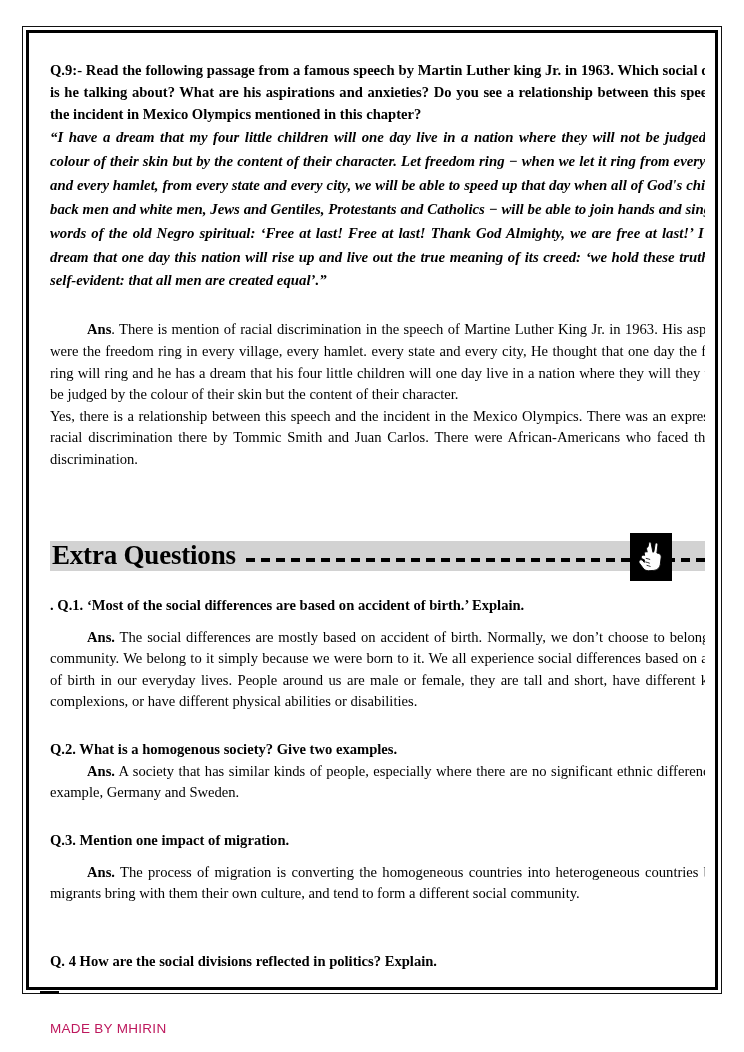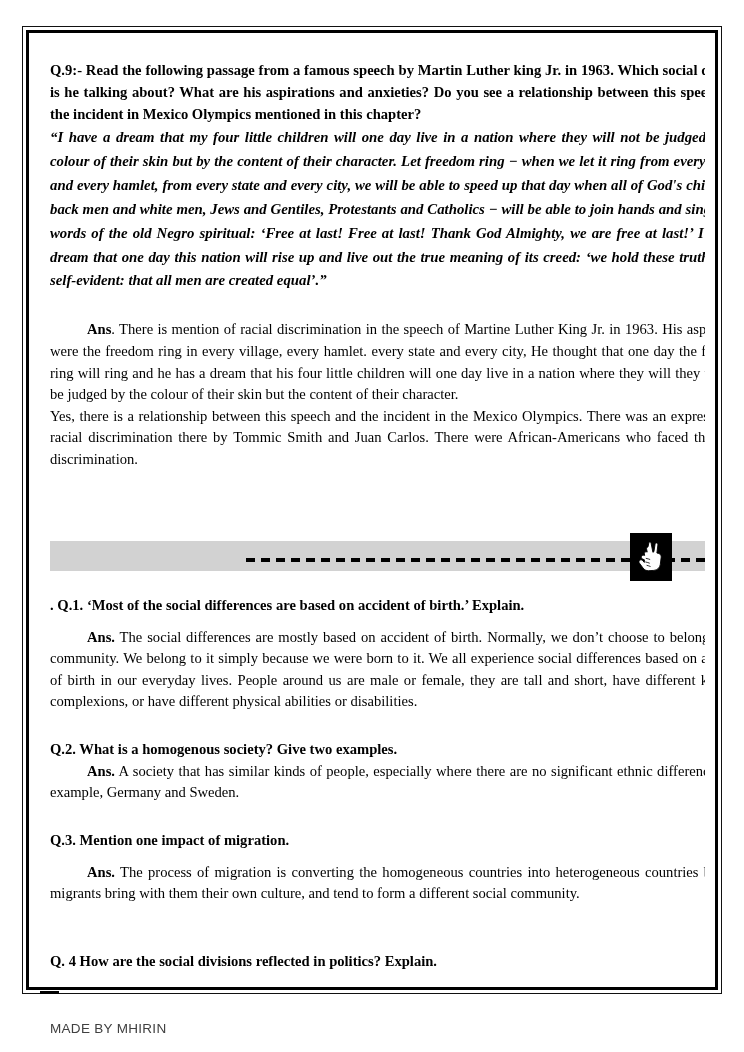--- a/index.html
+++ b/index.html
@@ -141,21 +141,21 @@
   #victory-icon-box svg { display: block; }
 
   
   #footer-credit {
     position: absolute;
     left: 50px;
     top: 1021px;
     font-family: "Liberation Sans", "DejaVu Sans", sans-serif;
     font-size: 13.5px;
     letter-spacing: 0.3px;
-    color: #404040;
+    color: #be185d;
     white-space: nowrap;
   }
 </style>
 </head>
 <body>
 
 <div id="page-frame"></div>
 <div id="page-frame-inner"></div>
 <div id="corner-tick"></div>
 
@@ -170,20 +170,21 @@
 
     <p><span class="ans-label">Ans</span><span>. There is mention of racial discrimination in the speech of Martine Luther King Jr. in 1963. His aspirations were the freedom ring in every village, every hamlet. every state and every city, He thought that one day the freedom ring will ring and he has a dream that his four little children will one day live in a nation where they will they will not be judged by the colour of their skin but the content of their character.</span></p>
 
     <p>Yes, there is a relationship between this speech and the incident in the Mexico Olympics. There was an expression of racial discrimination there by Tommic Smith and Juan Carlos. There were African-Americans who faced the racial discrimination.</p>
 
     <div class="gap-xxl"></div>
 
     <div id="extra-banner">
       <div id="extra-band"></div>
       <div id="extra-dashes"></div>
+      <div id="extra-title">Extra Questions</div>
       <div id="victory-icon-box">
         <svg width="30" height="36" viewBox="0 0 30 36" aria-hidden="true">
           <g fill="#ffffff" stroke="#000000" stroke-width="0.9">
             <path d="M13.0 3.2c0.9-0.5 1.9 0.1 2.1 1.1l1.8 9.0 1.0-0.6 1.2-7.6c0.2-1.0 1.3-1.5 2.1-0.9 0.6 0.4 0.8 1.0 0.7 1.7l-1.0 8.1 1.9 0.5c1.6 0.5 2.6 2.0 2.4 3.6l-0.9 7.3c-0.4 3.3-3.1 5.8-6.4 6.0l-5.3 0.3c-2.2 0.1-4.3-0.9-5.6-2.7l-3.6-4.9c-0.7-0.9-0.5-2.2 0.4-2.9 0.9-0.6 2.1-0.5 2.8 0.3l1.7 1.9 0.1-2.6-1.9-0.8c-0.9-0.4-1.4-1.4-1.1-2.4 0.3-1.0 1.3-1.6 2.3-1.4l1.0 0.2-0.3-1.4c-0.2-1.0 0.4-2.0 1.4-2.2 0.5-0.1 1.0 0 1.4 0.3l-0.6-3.0c-0.2-1.0 0.4-2.0 1.4-2.2z"></path>
           </g>
           <g fill="none" stroke="#000000" stroke-width="0.8" stroke-linecap="round">
             <path d="M10.2 19.4c1.4 0.3 2.6 0.6 3.6 1.0"></path>
             <path d="M9.7 23.0c1.5 0.3 2.7 0.7 3.7 1.1"></path>
             <path d="M11.0 26.4c1.3 0.3 2.3 0.6 3.2 1.0"></path>
           </g>

